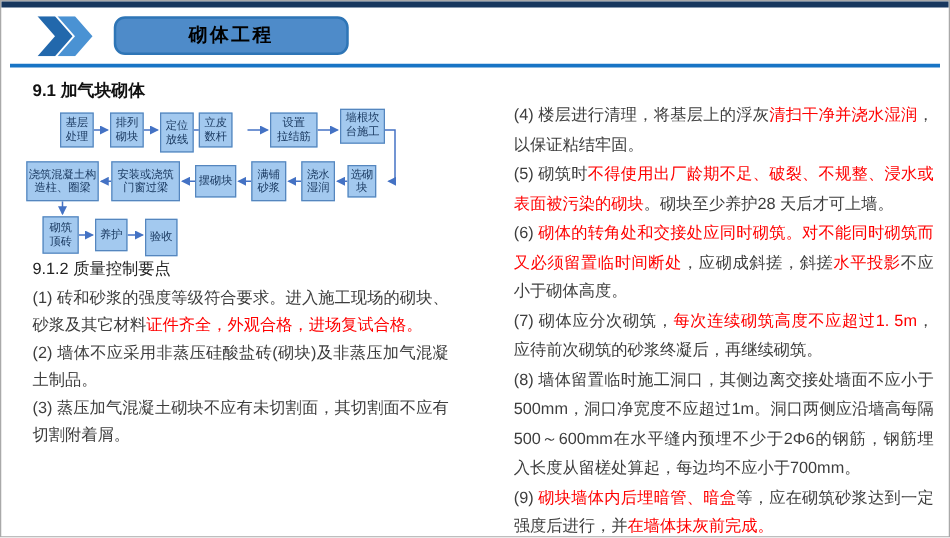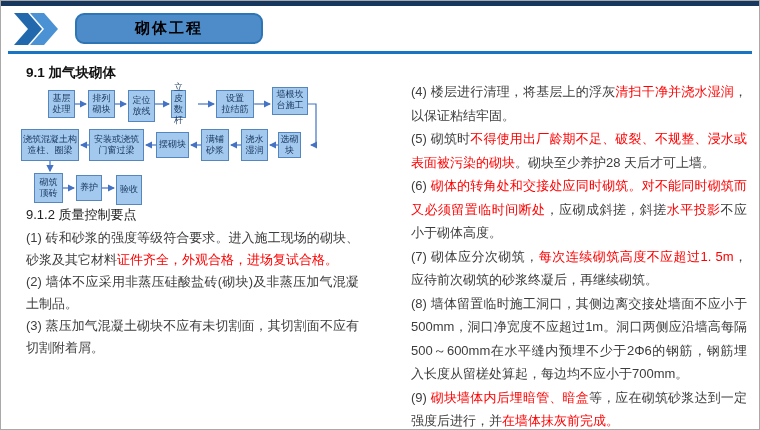--- a/index.html
+++ b/index.html
@@ -5,21 +5,21 @@
   :root{
     --accent:#2E75B6; --title-fill:#4E8BC9; --top-bar:#17375E; --divider:#1874C5;
     --node-fill:#A3C9EF; --node-border:#5586BE; --node-text:#17365D;
     --arrow:#4472C4; --red:#FF0000; --body:#3D3D3D;
   }
   *{box-sizing:border-box;margin:0;padding:0;}
   html,body{background:#fff;}
   body{font-family:"Liberation Sans","DejaVu Sans",sans-serif;}
   .slide{position:relative;width:760px;height:430px;background:#fff;border:1px solid #a9a9a9;overflow:hidden;}
   .topbar{height:5px;background:var(--top-bar);}
-  .header{height:45px;display:flex;align-items:center;padding-left:12px;}
+  .header{height:45px;display:flex;align-items:center;padding-left:28px;}
   .chevrons{margin-right:16px;flex:0 0 auto;}
   .title-pill{width:188px;height:31px;display:flex;align-items:center;justify-content:center;
     background:var(--title-fill);border:2px solid var(--accent);border-radius:9px;
     font-size:15px;font-weight:bold;color:#000;letter-spacing:2px;}
   .divider{height:3px;background:var(--divider);margin:0 7px;}
   .content{display:flex;padding:8px 12px 0 25px;color:var(--body);gap:32px;}
   .col-left{width:333px;flex:0 0 auto;}
   .col-right{flex:1;margin-left:20px;margin-top:18px;}
   .h91{font-size:13.5px;font-weight:bold;color:#111;line-height:17px;margin:2px 0 4px;}
   .h911{font-size:13px;color:#333;line-height:17px;margin-bottom:6px;}
@@ -72,21 +72,21 @@
             <line x1="44" y1="103" x2="55" y2="103" stroke="#4472C4" stroke-width="1.2" marker-end="url(#ah)"></line>
             <line x1="83" y1="103" x2="95" y2="103" stroke="#4472C4" stroke-width="1.2" marker-end="url(#ah)"></line>
             <polyline points="289,19 297,19 297,60 292,60" fill="none" stroke="#4472C4" stroke-width="1.2" marker-end="url(#ah)"></polyline>
           </svg>
       <div class="fc-node" style="left: 29px; top: 5px; width: 27px; height: 28px;">基层
 处理</div>
           <div class="fc-node" style="left: 69px; top: 5px; width: 27px; height: 28px;">排列
 砌块</div>
           <div class="fc-node" style="left: 109px; top: 5px; width: 27px; height: 32px;">定位
 放线</div>
-          <div class="fc-node" style="left: 152px; top: 5px; width: 15px; height: 28px;">立皮
+          <div class="fc-node" style="left: 140px; top: 5px; width: 27px; height: 28px;">立皮
 数杆</div>
           <div class="fc-node" style="left: 197px; top: 5px; width: 38px; height: 28px;">设置
 拉结筋</div>
           <div class="fc-node" style="left: 253px; top: 2px; width: 36px; height: 28px; font-family: Liberation Mono, monospace;">墙根坎
 台施工</div>
           <div class="fc-node" style="left: 70px; top: 44px; width: 55px; height: 32px;">安装或浇筑
 门窗过梁</div>
           <div class="fc-node" style="left: 2px; top: 44px; width: 58px; height: 32px;">浇筑混凝土构
 造柱、圈梁</div>
           <div class="fc-node" style="left: 137px; top: 47px; width: 33px; height: 26px;">摆砌块</div>

